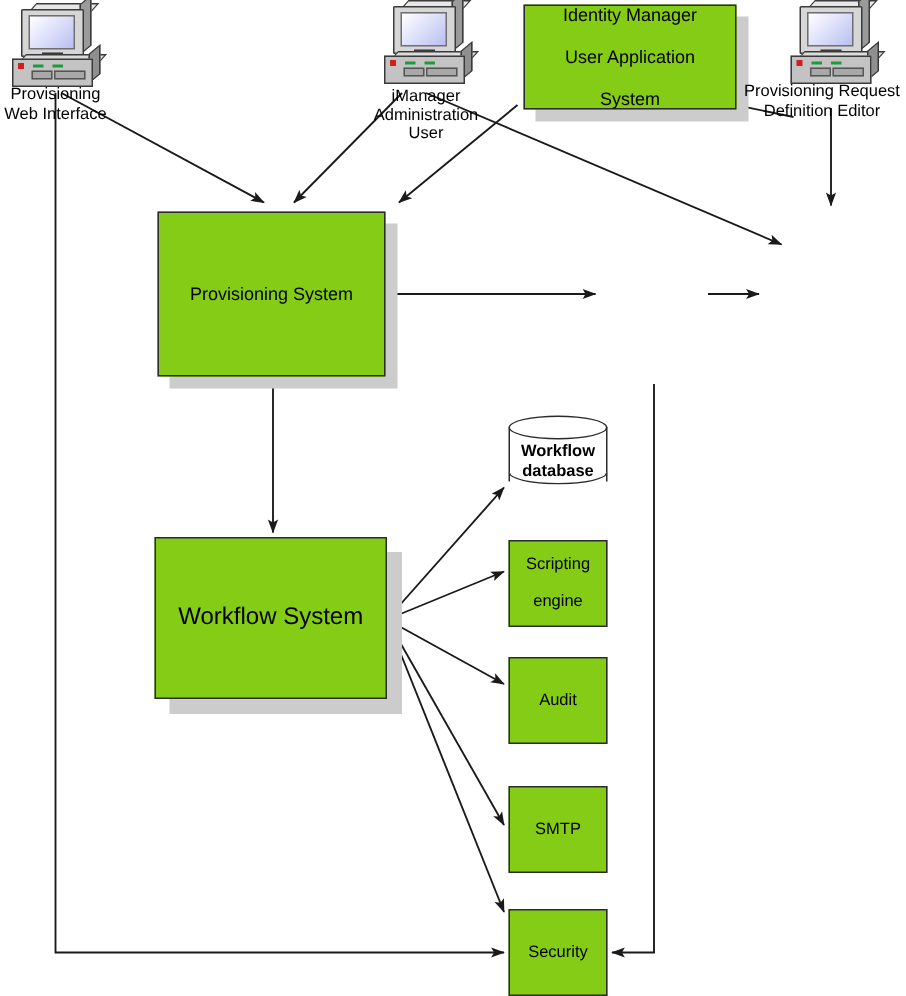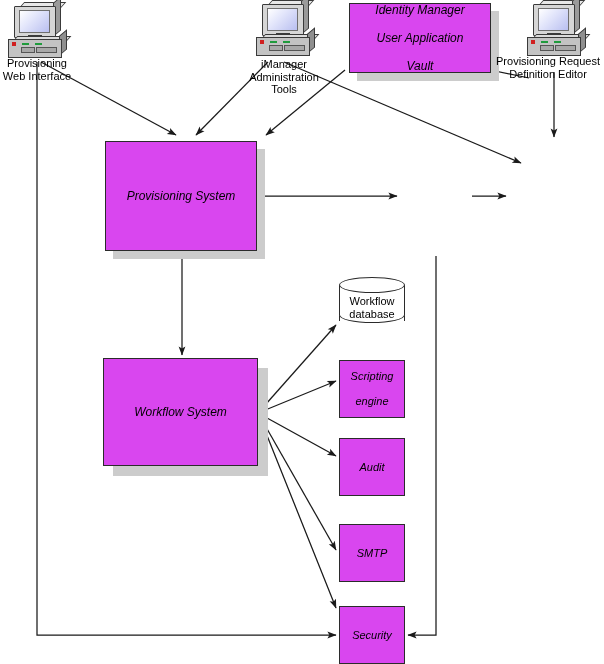--- a/index.html
+++ b/index.html
@@ -1,23 +1,23 @@
 <!DOCTYPE html>
 <html><head>
 <meta charset="utf-8">
 <style>
   html,body{margin:0;padding:0;background:#ffffff;}
   body{width:604px;height:664px;position:relative;overflow:hidden;
        font-family:"Liberation Sans","DejaVu Sans",sans-serif;color:#000;}
   #stage{position:absolute;left:0;top:0;width:604px;height:664px;}
   svg#wires{position:absolute;left:0;top:0;width:604px;height:664px;pointer-events:none;}
   .boxshadow{position:absolute;background:#cccccc;z-index:1;}
-  .pbox{position:absolute;box-sizing:border-box;background:#d946ef;
+  .pbox{position:absolute;box-sizing:border-box;background:#84cc16;
         border:1.4px solid #2b2b2b;z-index:3;
-        display:flex;align-items:center;justify-content:center;text-align:center;font-style:italic;}
+        display:flex;align-items:center;justify-content:center;text-align:center;}
   .pbox span{display:block;line-height:1.18;}
 
   .lbl{position:absolute;text-align:center;line-height:1.15;z-index:4;white-space:nowrap;}
 
   
   .pc{position:absolute;z-index:5;}
   .pc .mon-body{position:absolute;left:6px;top:0;width:40px;height:30px;
       background:#d6d6d6;border:1px solid #3a3a3a;border-radius:1px;}
   .pc .mon-top{position:absolute;left:10px;top:-4px;width:40px;height:5px;
       background:#e8e8e8;border:1px solid #3a3a3a;
@@ -114,29 +114,29 @@
       <div class="case"></div>
     <div class="led"></div>
       <div class="g1"></div>
       <div class="g2"></div>
     <div class="slot1"></div>
       <div class="slot2"></div>
   </div>
   <div class="lbl" style="left:228px;top:58px;width:112px;font-size:11px;">
     <div>iManager</div>
     <div>Administration</div>
-    <div>Tools</div>
+    <div>User</div>
   </div>
 
   <div class="boxshadow" style="left:357px;top:11px;width:142px;height:70px;"></div>
   <div class="pbox" style="left:349px;top:3px;width:142px;height:70px;font-size:12px;">
     <span>
       <span>Identity Manager</span><br>
       <span>User Application</span><br>
-      <span>Vault</span>
+      <span>System</span>
     </span>
   </div>
 
   <div class="pc" style="left:527px;top:4px;width:58px;height:52px;">
     <div class="mon-top"></div>
       <div class="mon-side"></div>
       <div class="mon-body"></div>
     <div class="screen"></div>
       <div class="neck"></div>
     <div class="case-top"></div>
@@ -154,29 +154,29 @@
   </div>
 
   <div class="boxshadow" style="left:113px;top:149px;width:152px;height:110px;"></div>
   <div class="pbox" style="left:105px;top:141px;width:152px;height:110px;font-size:12px;">
     <span>Provisioning System</span>
   </div>
 
 
 
   <div class="boxshadow" style="left:113px;top:368px;width:155px;height:108px;"></div>
-  <div class="pbox" style="left:103px;top:358px;width:155px;height:108px;font-size:12px;">
+  <div class="pbox" style="left:103px;top:358px;width:155px;height:108px;font-size:16px;">
     <span>Workflow System</span>
   </div>
 
   <div class="cyl" style="left:339px;top:277px;width:66px;height:52px;">
     <div class="body" style="top:8px;height:36px;"></div>
     <div class="bot" style="top:30px;height:16px;"></div>
     <div class="top" style="height:16px;"></div>
-    <div class="txt" style="top:18px;font-size:11px;">
+    <div class="txt" style="top:18px;font-size:11px;font-weight:bold;">
       <span>Workflow</span><br>
       <span>database</span>
     </div>
   </div>
 
   <div class="pbox" style="left:339px;top:360px;width:66px;height:58px;font-size:11px;">
     <span>
       <span>Scripting</span><br>
       <span>engine</span>
     </span>

